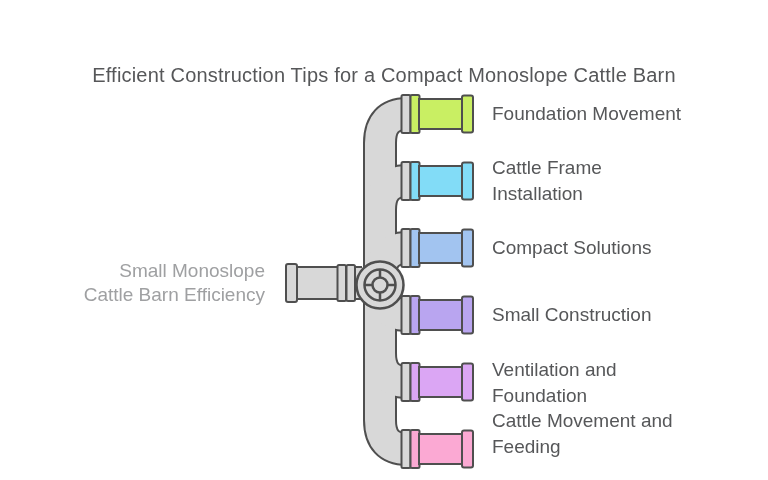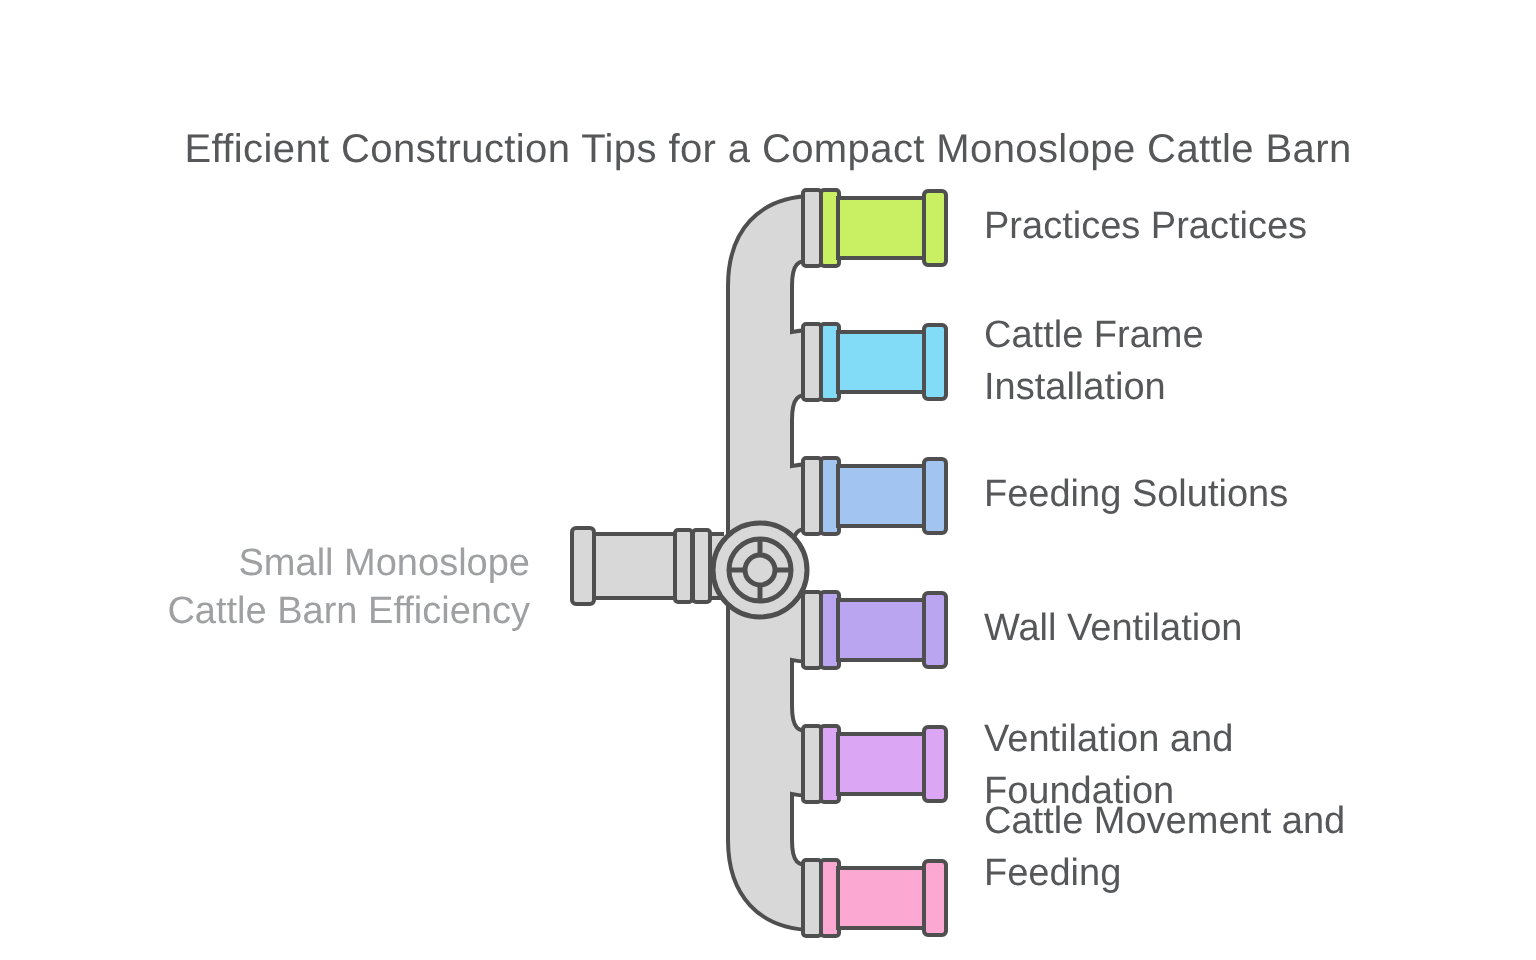--- a/index.html
+++ b/index.html
@@ -8,21 +8,21 @@
     background:#ffffff;
     font-family:"Liberation Sans","DejaVu Sans",sans-serif;
   }
   .stage{position:absolute;inset:0;width:768px;height:480px;}
   .title{
     position:absolute;top:20px;left:0;width:768px;
     text-align:center;font-size:20px;font-weight:500;
     color:#565759;letter-spacing:.2px;margin-top:44px;
   }
   .root-label{
-    position:absolute;left:75px;top:294px;width:190px;
+    position:absolute;left:75px;top:283px;width:190px;
     transform:translateY(-50%);
     text-align:right;font-size:19px;line-height:1.25;
     color:#9fa0a2;
   }
   .branch-label{
     position:absolute;left:492px;width:205px;
     transform:translateY(-50%);
     text-align:left;font-size:19px;line-height:1.35;
     color:#565759;
   }
@@ -105,18 +105,18 @@
     <line x1="380" y1="269.5" x2="380" y2="300.5" stroke="#4f4f4f" stroke-width="2.5"></line>
     <line x1="364.5" y1="285" x2="395.5" y2="285" stroke="#4f4f4f" stroke-width="2.5"></line>
     <circle cx="380" cy="285" r="7.5" fill="#d8d8d8" stroke="#4f4f4f" stroke-width="2.5"></circle>
   </g>
 </svg>
 
 <div class="title">Efficient Construction Tips for a Compact Monoslope Cattle Barn</div>
 
 <div class="root-label">Small Monoslope Cattle Barn Efficiency</div>
 
-<div class="branch-label" style="top:114px">Practices Practices</div>
+<div class="branch-label" style="top:114px">Foundation Movement</div>
 <div class="branch-label" style="top:181px">Cattle Frame Installation</div>
-<div class="branch-label" style="top:248px">Feeding Solutions</div>
-<div class="branch-label" style="top:315px">Wall Ventilation</div>
+<div class="branch-label" style="top:248px">Compact Solutions</div>
+<div class="branch-label" style="top:315px">Small Construction</div>
 <div class="branch-label" style="top:383px">Ventilation and Foundation</div>
-<div class="branch-label" style="top:424px">Cattle Movement and Feeding</div>
+<div class="branch-label" style="top:434px">Cattle Movement and Feeding</div>
 
 </body></html>

